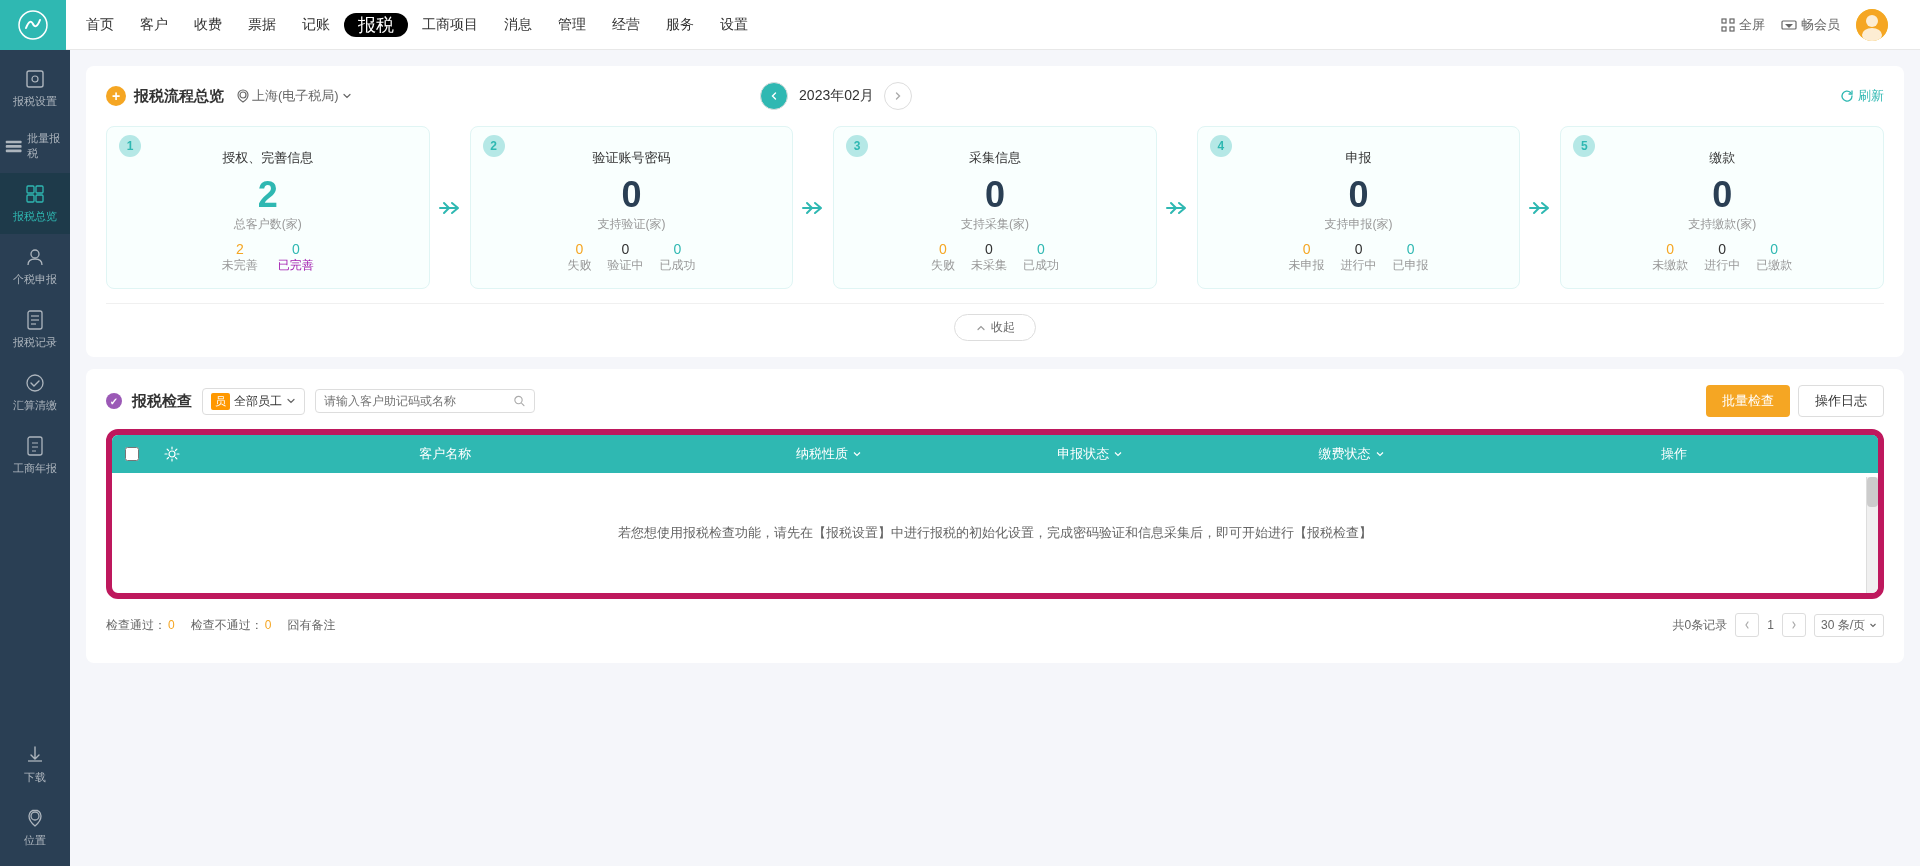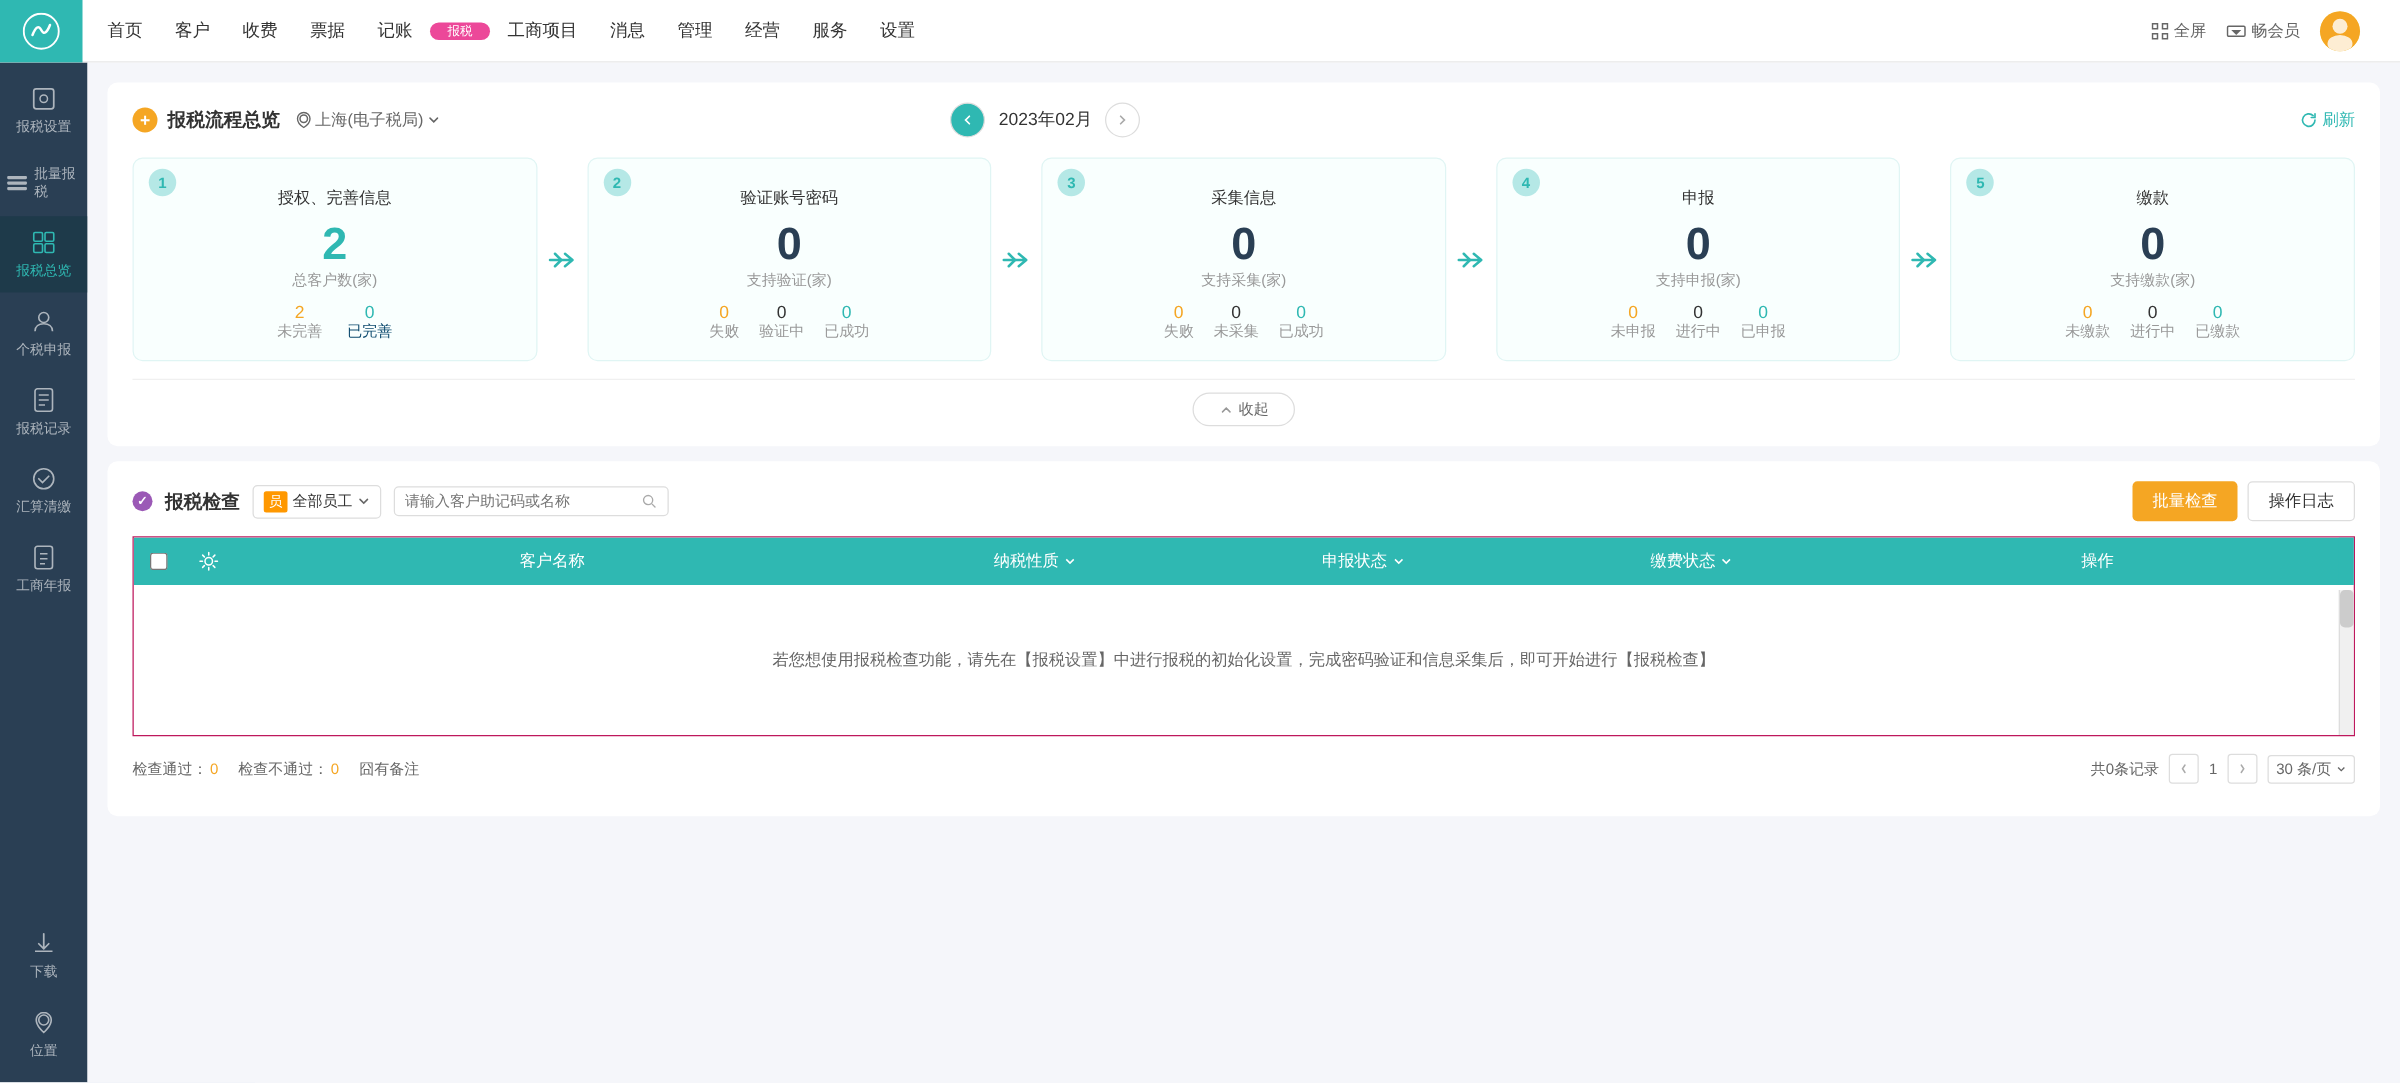--- a/index.html
+++ b/index.html
@@ -14,21 +14,21 @@
       <circle cx="15" cy="15" r="14" stroke="#fff" stroke-width="1.5"></circle>
       <path d="M8 18 Q12 8 15 14 Q18 20 22 10" stroke="#fff" stroke-width="2" fill="none" stroke-linecap="round"></path>
     </svg>
   </div>
   <div style="display:flex; align-items:center; gap:2px; padding:0 8px;">
     <span style="padding:6px 12px; cursor:pointer; font-size:14px; color:#333;">首页</span>
     <span style="padding:6px 12px; cursor:pointer; font-size:14px; color:#333;">客户</span>
     <span style="padding:6px 12px; cursor:pointer; font-size:14px; color:#333;">收费</span>
     <span style="padding:6px 12px; cursor:pointer; font-size:14px; color:#333;">票据</span>
     <span style="padding:6px 12px; cursor:pointer; font-size:14px; color:#333;">记账</span>
-    <span style="padding:0 14px; cursor:pointer; font-size:10px; color:#fff; background:#ec4899; border-radius:16px;">报税</span>
+    <span style="padding:0 14px; cursor:pointer; font-size:18px; color:#fff; background:#000000; border-radius:16px;">报税</span>
     <span style="padding:6px 12px; cursor:pointer; font-size:14px; color:#333;">工商项目</span>
     <span style="padding:6px 12px; cursor:pointer; font-size:14px; color:#333;">消息</span>
     <span style="padding:6px 12px; cursor:pointer; font-size:14px; color:#333;">管理</span>
     <span style="padding:6px 12px; cursor:pointer; font-size:14px; color:#333;">经营</span>
     <span style="padding:6px 12px; cursor:pointer; font-size:14px; color:#333;">服务</span>
     <span style="padding:6px 12px; cursor:pointer; font-size:14px; color:#333;">设置</span>
   </div>
   <div style="margin-left:auto; display:flex; align-items:center; gap:16px; padding-right:32px;">
     <div style="display:flex; align-items:center; gap:4px; cursor:pointer; color:#666; font-size:13px;">
       <svg width="14" height="14" viewBox="0 0 14 14" fill="none">
@@ -175,21 +175,21 @@
           <div style="font-size:13px; color:#333; text-align:center; margin-bottom:6px; margin-top:8px;">授权、完善信息</div>
           <div style="font-size:36px; font-weight:bold; color:#2fb8b2; text-align:center; line-height:1.2;">2</div>
           <div style="font-size:12px; color:#999; text-align:center; margin-bottom:8px;">总客户数(家)</div>
           <div style="display:flex; justify-content:center; gap:20px;">
             <div style="display:flex; flex-direction:column; align-items:center; font-size:12px;">
               <span style="font-size:14px; color:#f5a623;">2</span>
               <span style="color:#999;">未完善</span>
             </div>
             <div style="display:flex; flex-direction:column; align-items:center; font-size:12px;">
               <span style="font-size:14px; color:#2fb8b2;">0</span>
-              <span style="color:#0c4a6e;">已完善</span>
+              <span style="color:#a21caf;">已完善</span>
             </div>
           </div>
         </div>
 
         <div style="display:flex; align-items:center; padding:0 8px; color:#2fb8b2;">
           <svg width="24" height="20" viewBox="0 0 24 20" fill="none">
               <path d="M2 10h16M14 5l6 5-6 5" stroke="#2fb8b2" stroke-width="2" fill="none" stroke-linecap="round" stroke-linejoin="round"></path>
               <path d="M6 5l5 5-5 5" stroke="#2fb8b2" stroke-width="2" fill="none" stroke-linecap="round" stroke-linejoin="round"></path>
             </svg>
         </div>
@@ -329,21 +329,21 @@
               <circle cx="6" cy="6" r="4" stroke="#aaa" stroke-width="1.2" fill="none"></circle>
               <path d="M9.5 9.5l2.5 2.5" stroke="#aaa" stroke-width="1.2" stroke-linecap="round"></path>
             </svg>
         </div>
         <div style="margin-left:auto; display:flex; gap:8px;">
           <button style="background:#f5a623; color:#fff; border:none; border-radius:4px; padding:6px 16px; cursor:pointer; font-size:13px;">批量检查</button>
           <button style="border:1px solid #ddd; background:#fff; border-radius:4px; padding:6px 16px; cursor:pointer; font-size:13px; color:#333;">操作日志</button>
         </div>
       </div>
 
-      <div style="border:1px solid #be185d; border-radius:0; overflow:hidden; position:relative;">
+      <div style="border:6px solid #be185d; border-radius:12px; overflow:hidden; position:relative;">
 
         <div style="display:flex; background:#2fb8b2; color:#fff;">
           <div style="width:40px; flex-shrink:0; padding:10px 8px; display:flex; align-items:center; justify-content:center;">
             <input type="checkbox" style="width: 14px; height: 14px; cursor: pointer;">
           </div>
           <div style="width:40px; flex-shrink:0; padding:10px 8px; display:flex; align-items:center; justify-content:center;">
             <svg width="16" height="16" viewBox="0 0 16 16" fill="none">
                 <circle cx="8" cy="8" r="3" stroke="#fff" stroke-width="1.2" fill="none"></circle>
                 <path d="M8 1v2M8 13v2M1 8h2M13 8h2M3.1 3.1l1.4 1.4M11.5 11.5l1.4 1.4M3.1 12.9l1.4-1.4M11.5 4.5l1.4-1.4" stroke="#fff" stroke-width="1.2" stroke-linecap="round"></path>
               </svg>

